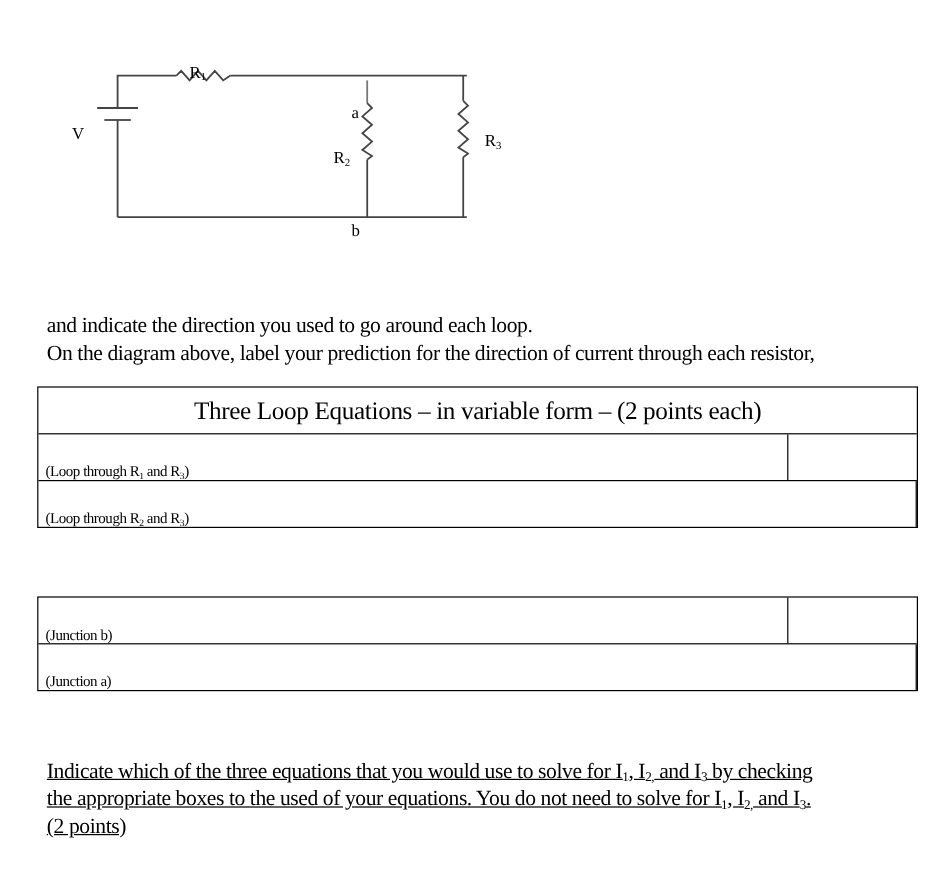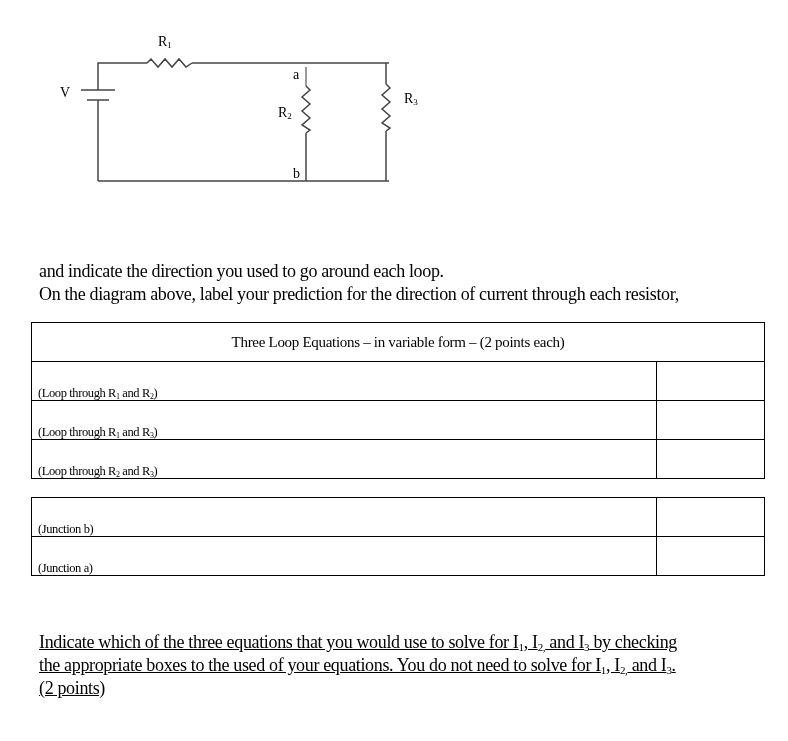--- a/index.html
+++ b/index.html
@@ -1,37 +1,37 @@
 <!DOCTYPE html>
 <html><head>
 <meta charset="utf-8">
 <style>
   html, body { margin: 0; padding: 0; background: #ffffff; }
   body {
     width: 788px; height: 741px; position: relative; overflow: hidden;
     font-family: "Liberation Serif", "DejaVu Serif", serif; color: #000;
   }
   .circuit { position: absolute; left: 0; top: 0; width: 420px; height: 200px; }
-  .clabel { position: absolute; font-size: 14px; line-height: 14px; font-family: "Liberation Serif", serif; }
+  .clabel { position: absolute; font-size: 14px; line-height: 14px; font-family: "Liberation Serif", serif; margin-top: 20px; }
   .clabel sub { font-size: 9px; vertical-align: -2px; line-height: 0; }
   .para {
     position: absolute; left: 39px; width: 740px;
     font-size: 18px; line-height: 23px; letter-spacing: -0.35px;
   }
   .para sub { font-size: 11px; vertical-align: -3px; line-height: 0; }
   .tbl {
     position: absolute; left: 31px; width: 734px;
     border: 1.5px solid #000; box-sizing: border-box;
   }
   .tbl-head {
     height: 39px; border-bottom: 1.5px solid #000; box-sizing: border-box;
-    text-align: center; font-size: 15px; line-height: 39px; letter-spacing: -0.3px;
+    text-align: center; font-size: 21px; line-height: 39px; letter-spacing: -0.3px;
   }
   .tbl-row { display: flex; height: 39px; box-sizing: border-box; border-bottom: 1.5px solid #000; }
-  .tbl-row:last-child { border-bottom: none; height: 38px; }
+  .tbl-row:last-child { border-bottom: none; height: 38px; flex-direction: column; }
   .eq-cell {
     flex: 1; position: relative; border-right: 1.5px solid #000; box-sizing: border-box;
   }
   .eq-label {
     position: absolute; left: 6px; bottom: 0px; font-size: 12.5px; line-height: 13px;
     letter-spacing: -0.4px;
   }
   .eq-label sub { font-size: 8px; vertical-align: -2px; line-height: 0; }
   .check-cell { width: 107px; box-sizing: border-box; cursor: pointer; }
 </style>
@@ -74,26 +74,20 @@
 
 <div class="para" style="top:260px;">
   <div>and indicate the direction you used to go around each loop.</div>
   <div>On the diagram above, label your prediction for the direction of current through each resistor,</div>
 </div>
 
 <div class="tbl" style="top:322px;">
   <div class="tbl-head">Three Loop Equations – in variable form – (2 points each)</div>
   <div class="tbl-row">
     <div class="eq-cell">
-      <span class="eq-label"><span>(Loop through R</span><sub>1</sub><span> and R</span><sub>2</sub><span>)</span></span>
-    </div>
-    <div class="check-cell"></div>
-  </div>
-  <div class="tbl-row">
-    <div class="eq-cell">
       <span class="eq-label"><span>(Loop through R</span><sub>1</sub><span> and R</span><sub>3</sub><span>)</span></span>
     </div>
     <div class="check-cell"></div>
   </div>
   <div class="tbl-row">
     <div class="eq-cell">
       <span class="eq-label"><span>(Loop through R</span><sub>2</sub><span> and R</span><sub>3</sub><span>)</span></span>
     </div>
     <div class="check-cell"></div>
   </div>

